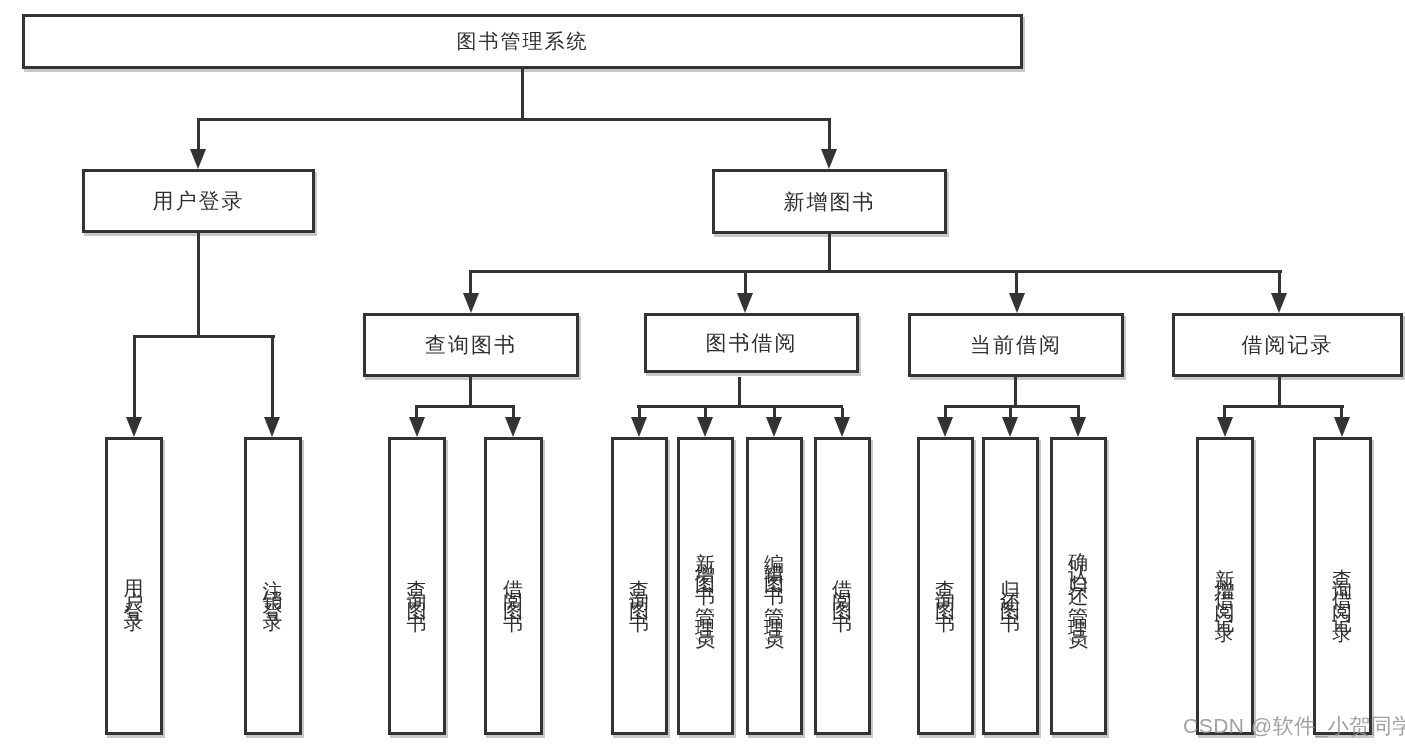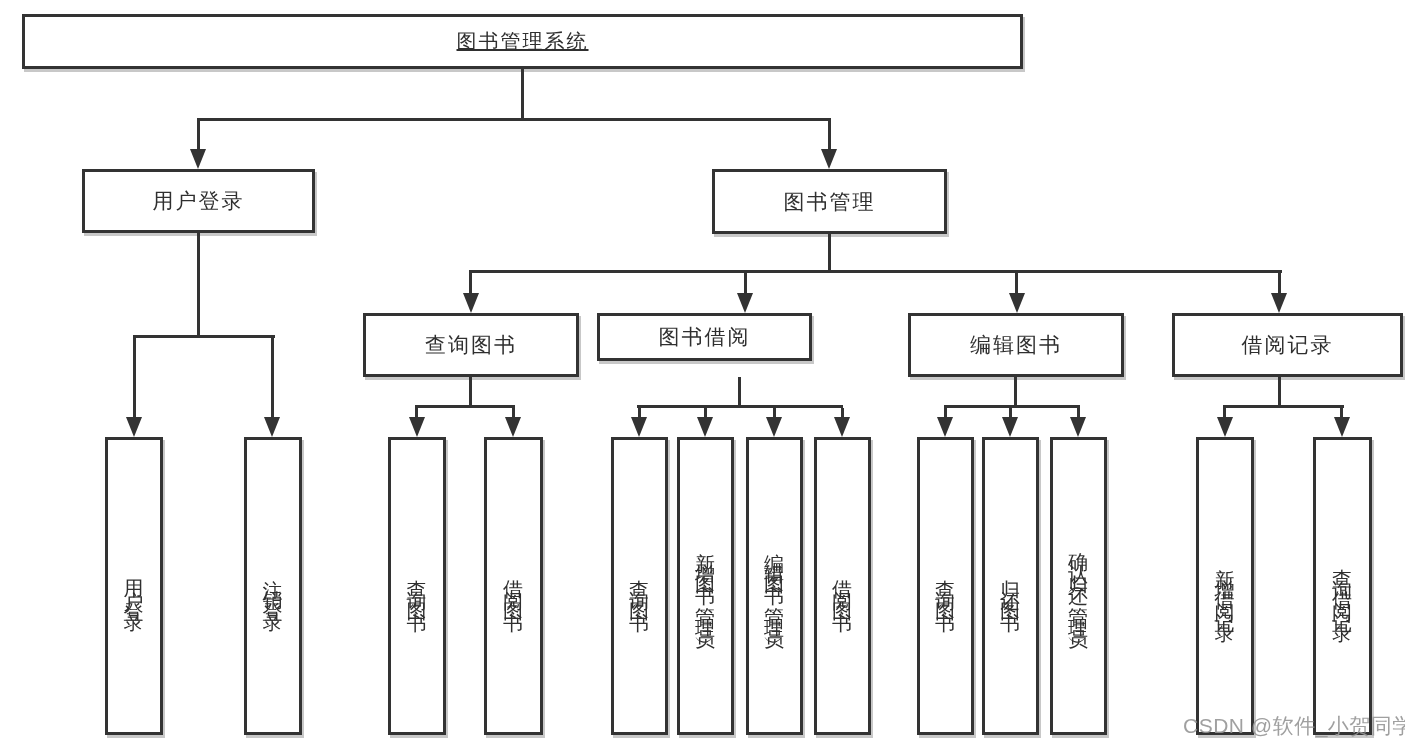--- a/index.html
+++ b/index.html
@@ -7,21 +7,21 @@
     position:relative;width:1405px;height:747px;background:#ffffff;overflow:hidden;
     font-family:"Liberation Sans","DejaVu Sans",sans-serif;color:#2f2f2f;
   }
   .box{
     position:absolute;box-sizing:border-box;background:#ffffff;
     border:3px solid #333333;box-shadow:2px 3px 0 #c8c8c8;
     display:flex;align-items:center;justify-content:center;
     color:#2f2f2f;
   }
   .hbox{font-size:21px;letter-spacing:2px;white-space:nowrap;}
-  .root{font-size:20px;text-decoration:underline;}
+  .root{font-size:20px;}
   .vbox{
     writing-mode:vertical-rl;text-orientation:mixed;
     font-size:20px;letter-spacing:11px;line-height:1;
   }
   .ln{position:absolute;display:block;background:#333333;}
   .ar{
     position:absolute;display:block;width:0;height:0;
     border-left:8px solid transparent;border-right:8px solid transparent;
     border-top:20px solid #333333;
   }
@@ -39,43 +39,43 @@
   <div class="box hbox root" style="left:22px;top:14px;width:1001px;height:55px">图书管理系统</div>
 
   <i class="ln" style="left:521px;top:69px;width:3px;height:51px"></i>
   <i class="ln" style="left:197px;top:118px;width:634px;height:3px"></i>
   <i class="ln" style="left:197px;top:121px;width:3px;height:28px"></i>
   <i class="ar" style="left:190px;top:149px"></i>
   <i class="ln" style="left:828px;top:121px;width:3px;height:28px"></i>
   <i class="ar" style="left:821px;top:149px"></i>
 
   <div class="box hbox" style="left:82px;top:169px;width:233px;height:64px">用户登录</div>
-  <div class="box hbox" style="left:712px;top:169px;width:235px;height:65px">图书管理</div>
+  <div class="box hbox" style="left:712px;top:169px;width:235px;height:65px">新增图书</div>
 
   <i class="ln" style="left:197px;top:233px;width:3px;height:102px"></i>
   <i class="ln" style="left:133px;top:335px;width:142px;height:3px"></i>
   <i class="ln" style="left:133px;top:338px;width:3px;height:79px"></i>
   <i class="ar" style="left:126px;top:417px"></i>
   <i class="ln" style="left:271px;top:338px;width:3px;height:79px"></i>
   <i class="ar" style="left:264px;top:417px"></i>
 
   <i class="ln" style="left:828px;top:234px;width:3px;height:36px"></i>
   <i class="ln" style="left:469px;top:270px;width:813px;height:3px"></i>
   <i class="ln" style="left:469px;top:273px;width:3px;height:20px"></i>
   <i class="ar" style="left:463px;top:293px"></i>
   <i class="ln" style="left:744px;top:273px;width:3px;height:20px"></i>
   <i class="ar" style="left:737px;top:293px"></i>
   <i class="ln" style="left:1015px;top:273px;width:3px;height:20px"></i>
   <i class="ar" style="left:1009px;top:293px"></i>
   <i class="ln" style="left:1278px;top:273px;width:3px;height:20px"></i>
   <i class="ar" style="left:1271px;top:293px"></i>
 
   <div class="box hbox" style="left:363px;top:313px;width:216px;height:64px">查询图书</div>
-  <div class="box hbox" style="left:597px;top:313px;width:215px;height:48px">图书借阅</div>
-  <div class="box hbox" style="left:908px;top:313px;width:216px;height:64px">编辑图书</div>
+  <div class="box hbox" style="left:644px;top:313px;width:215px;height:60px">图书借阅</div>
+  <div class="box hbox" style="left:908px;top:313px;width:216px;height:64px">当前借阅</div>
   <div class="box hbox" style="left:1172px;top:313px;width:231px;height:64px">借阅记录</div>
 
   <i class="ln" style="left:469px;top:377px;width:3px;height:28px"></i>
   <i class="ln" style="left:415px;top:405px;width:100px;height:3px"></i>
   <i class="ln" style="left:415px;top:408px;width:3px;height:9px"></i>
   <i class="ar" style="left:409px;top:417px"></i>
   <i class="ln" style="left:512px;top:408px;width:3px;height:9px"></i>
   <i class="ar" style="left:505px;top:417px"></i>
 
   <i class="ln" style="left:738px;top:377px;width:3px;height:28px"></i>

